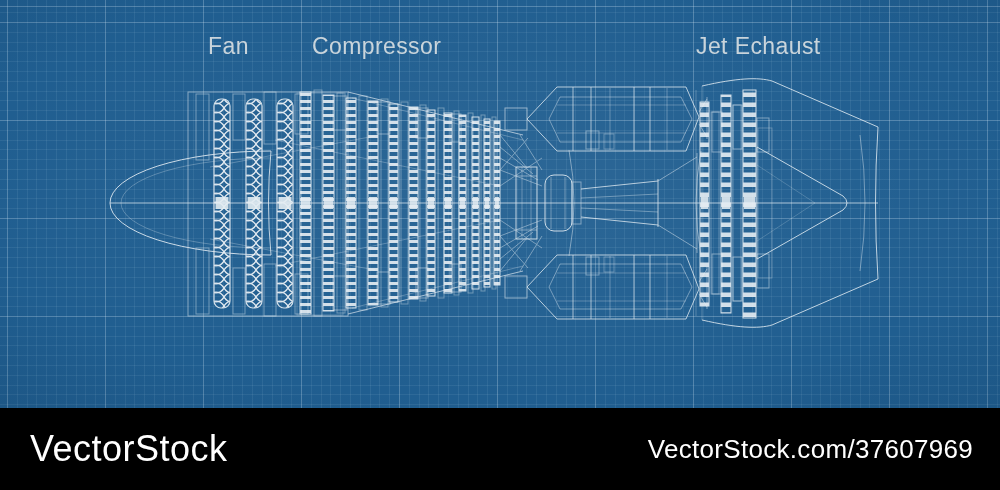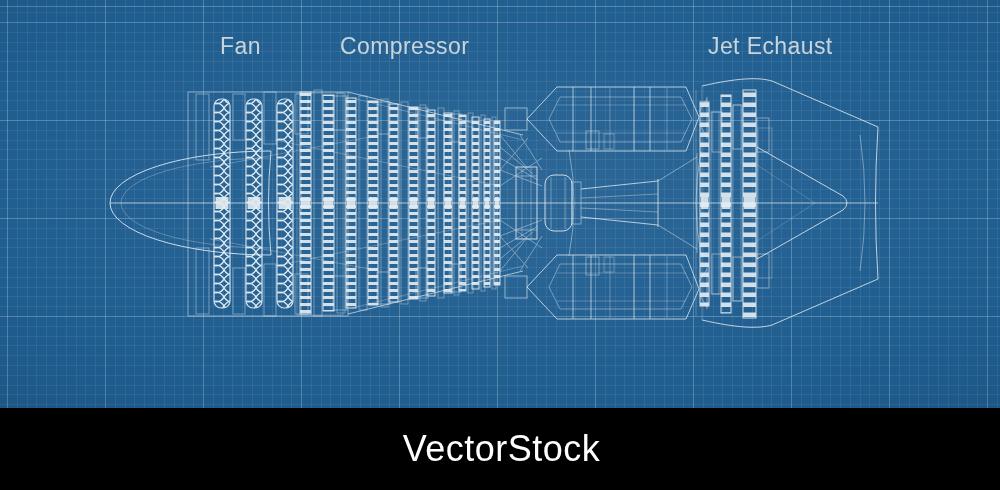--- a/index.html
+++ b/index.html
@@ -14,25 +14,25 @@
       radial-gradient(ellipse 120% 115% at 50% 46%, rgba(255,255,255,0.06) 0%, rgba(255,255,255,0.00) 45%, rgba(4,28,52,0.34) 100%),
       repeating-linear-gradient(90deg, rgba(216,233,245,0.22) 0px, rgba(216,233,245,0.22) 1px, transparent 1px, transparent 98px),
       repeating-linear-gradient(0deg,  rgba(216,233,245,0.22) 0px, rgba(216,233,245,0.22) 1px, transparent 1px, transparent 98px),
       repeating-linear-gradient(90deg, rgba(216,233,245,0.08) 0px, rgba(216,233,245,0.08) 1px, transparent 1px, transparent 9.8px),
       repeating-linear-gradient(0deg,  rgba(216,233,245,0.08) 0px, rgba(216,233,245,0.08) 1px, transparent 1px, transparent 9.8px);
     background-position:center,7px 7px,7px 7px,7px 7px,7px 7px;
   }
   .drawing-svg{position:absolute;left:0;top:0;}
   .part-label{
     position:absolute;top:33px;font-size:23px;color:#c9d4db;
-    letter-spacing:0.4px;white-space:nowrap;margin-left:12px;
+    letter-spacing:0.4px;white-space:nowrap;
   }
   .watermark-bar{
     position:absolute;left:0;bottom:0;width:1000px;height:82px;background:#000;
-    display:flex;align-items:center;justify-content:center;
+    display:flex;align-items:center;justify-content:space-between;
     box-sizing:border-box;padding:0 27px 0 30px;
   }
   .brand{font-size:36px;color:#fff;letter-spacing:0.5px;}
   .credit{font-size:26px;color:#fff;letter-spacing:0.3px;}
 </style>
 </head>
 <body>
 
 <div class="stage">
 
@@ -238,21 +238,22 @@
           <path d="M702,86 C737,78 758,77 772,81 L878,127 Q873,203 878,279 L772,325 C758,329 737,328 702,320" opacity="0.85"></path>
           <path d="M860,135 Q870,203 860,271" opacity="0.45"></path>
           <line x1="702" y1="86" x2="702" y2="320" opacity="0.28"></line>
           <line x1="696" y1="90" x2="696" y2="316" opacity="0.28"></line>
         </g>
 
       </g>
     </svg>
 
     <div class="part-label" style="left:208px">Fan</div>
-    <div class="part-label" style="left:328px">Compressor</div>
+    <div class="part-label" style="left:312px">Compressor</div>
     <div class="part-label" style="left:696px">Jet Echaust</div>
   </div>
 
   <div class="watermark-bar">
     <div class="brand">VectorStock</div>
+    <div class="credit">VectorStock.com/37607969</div>
   </div>
 
 </div>
 
 </body></html>

